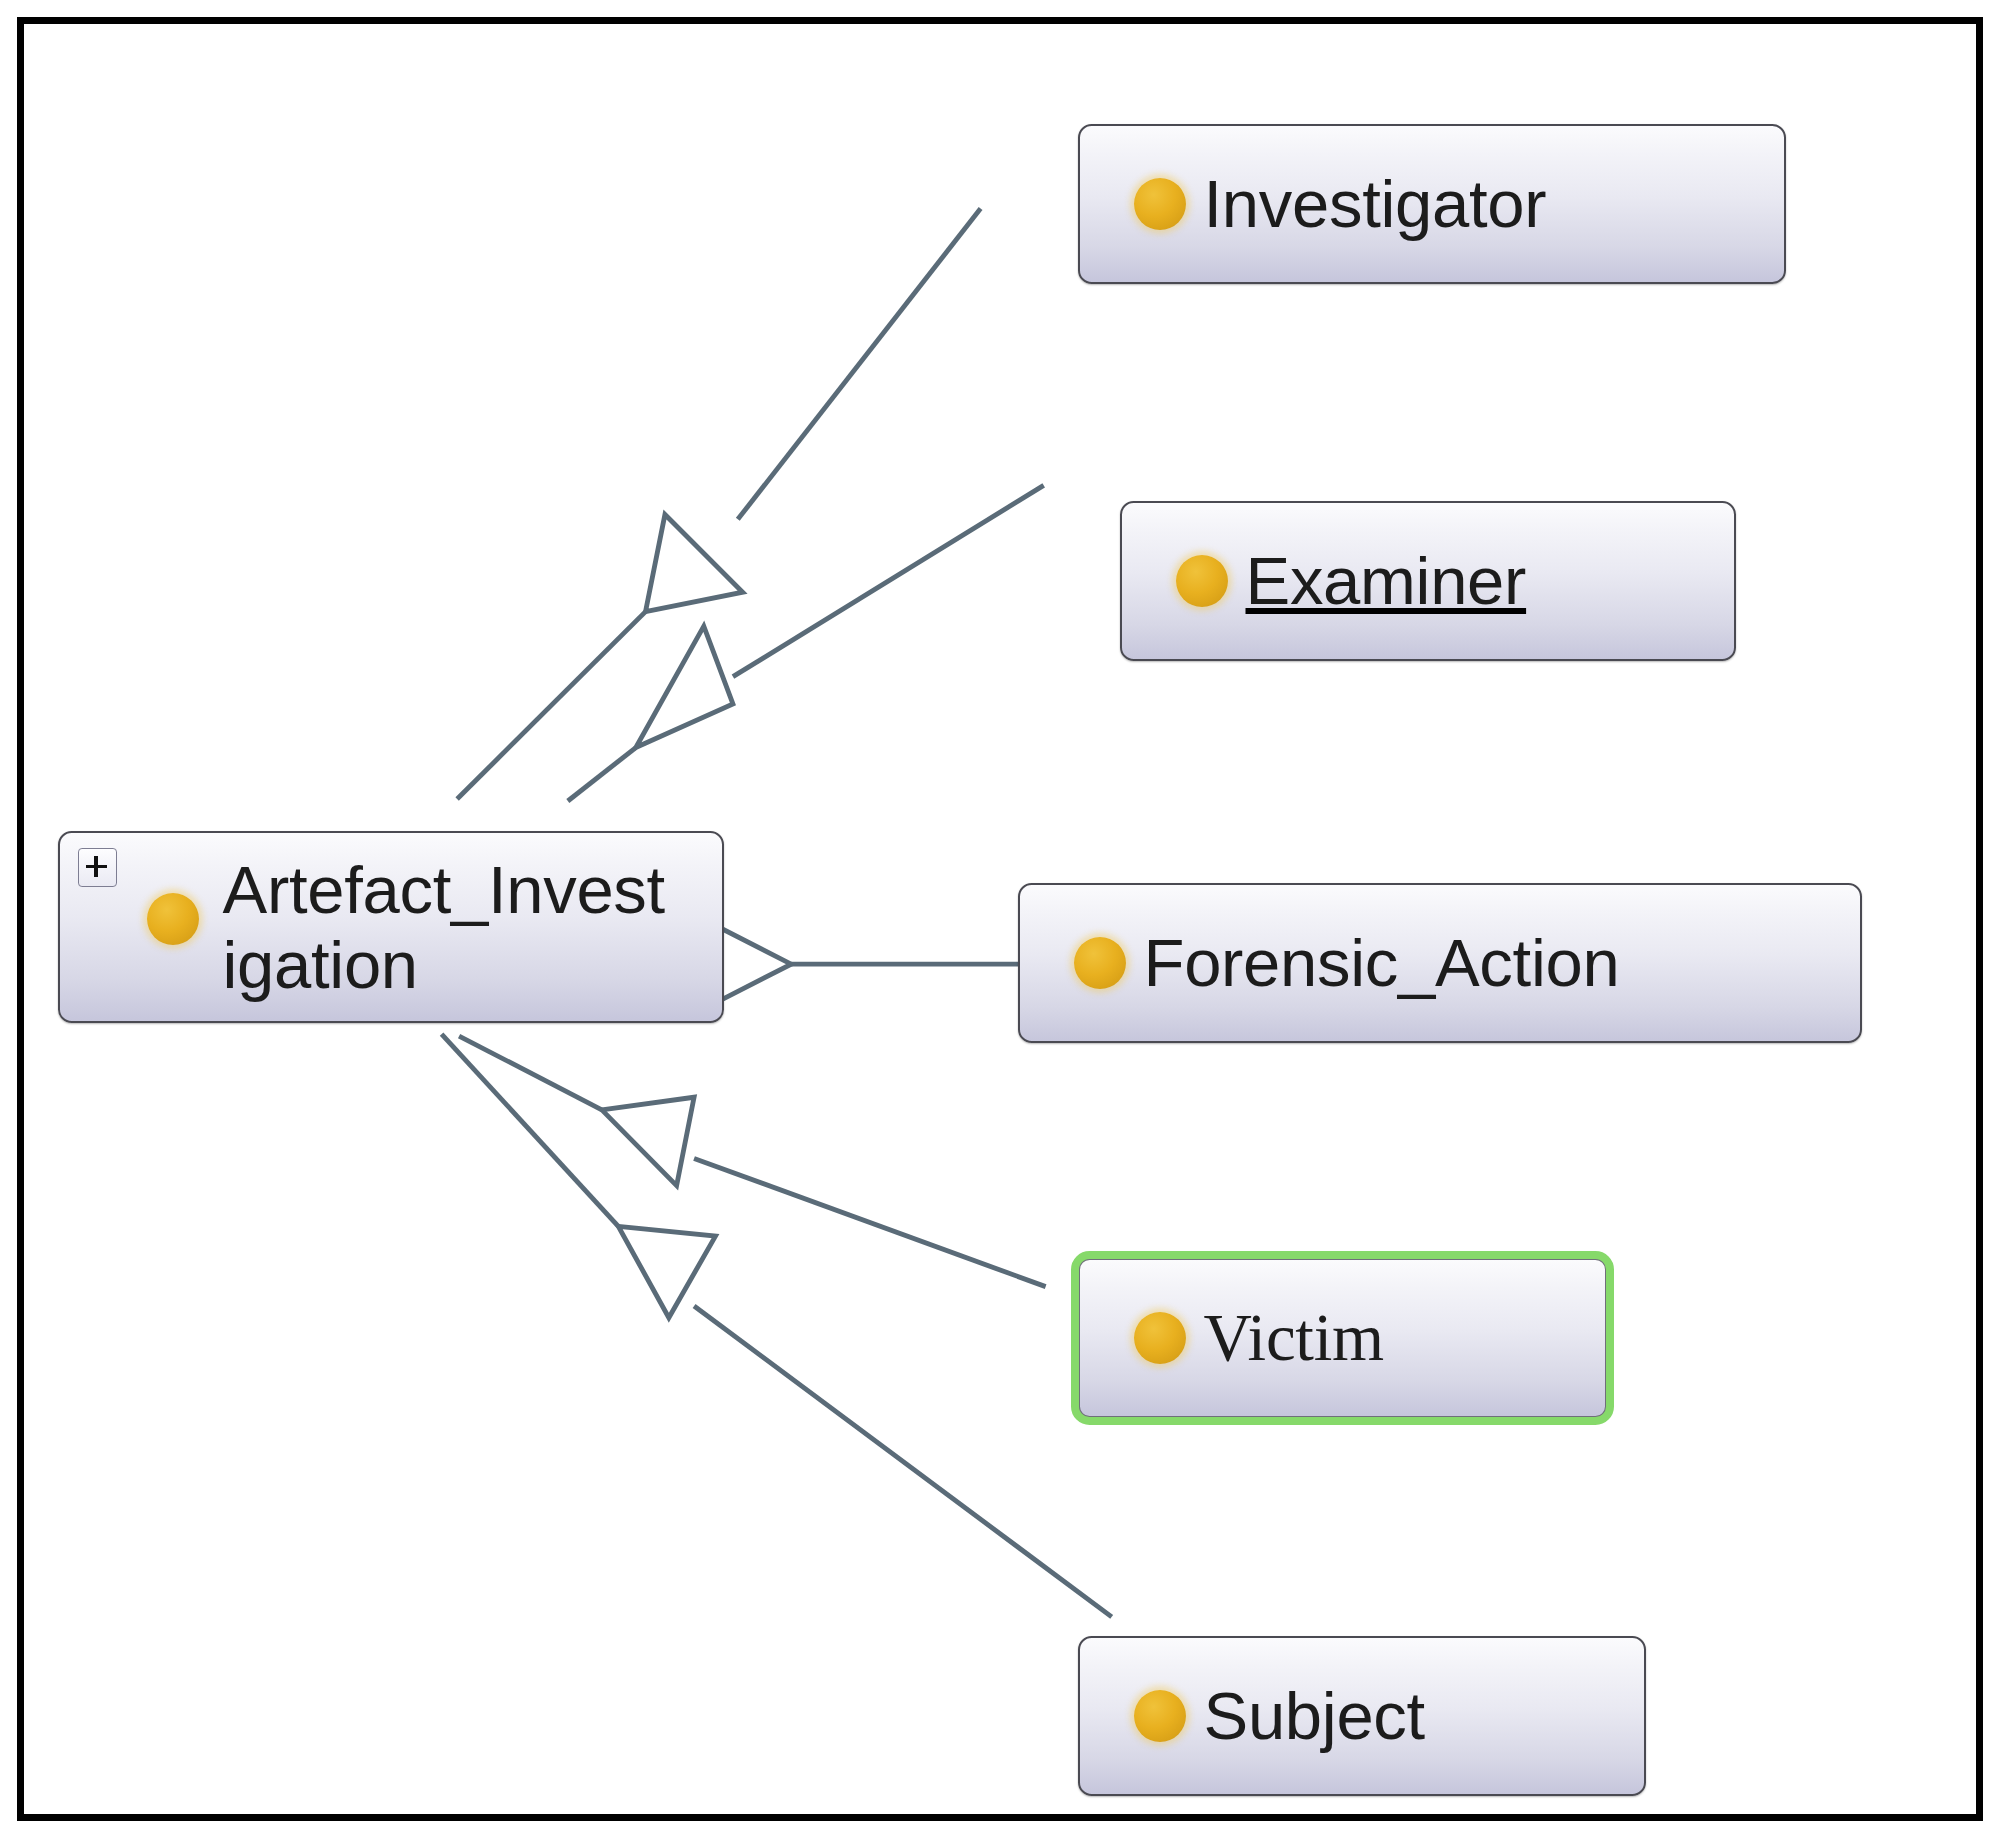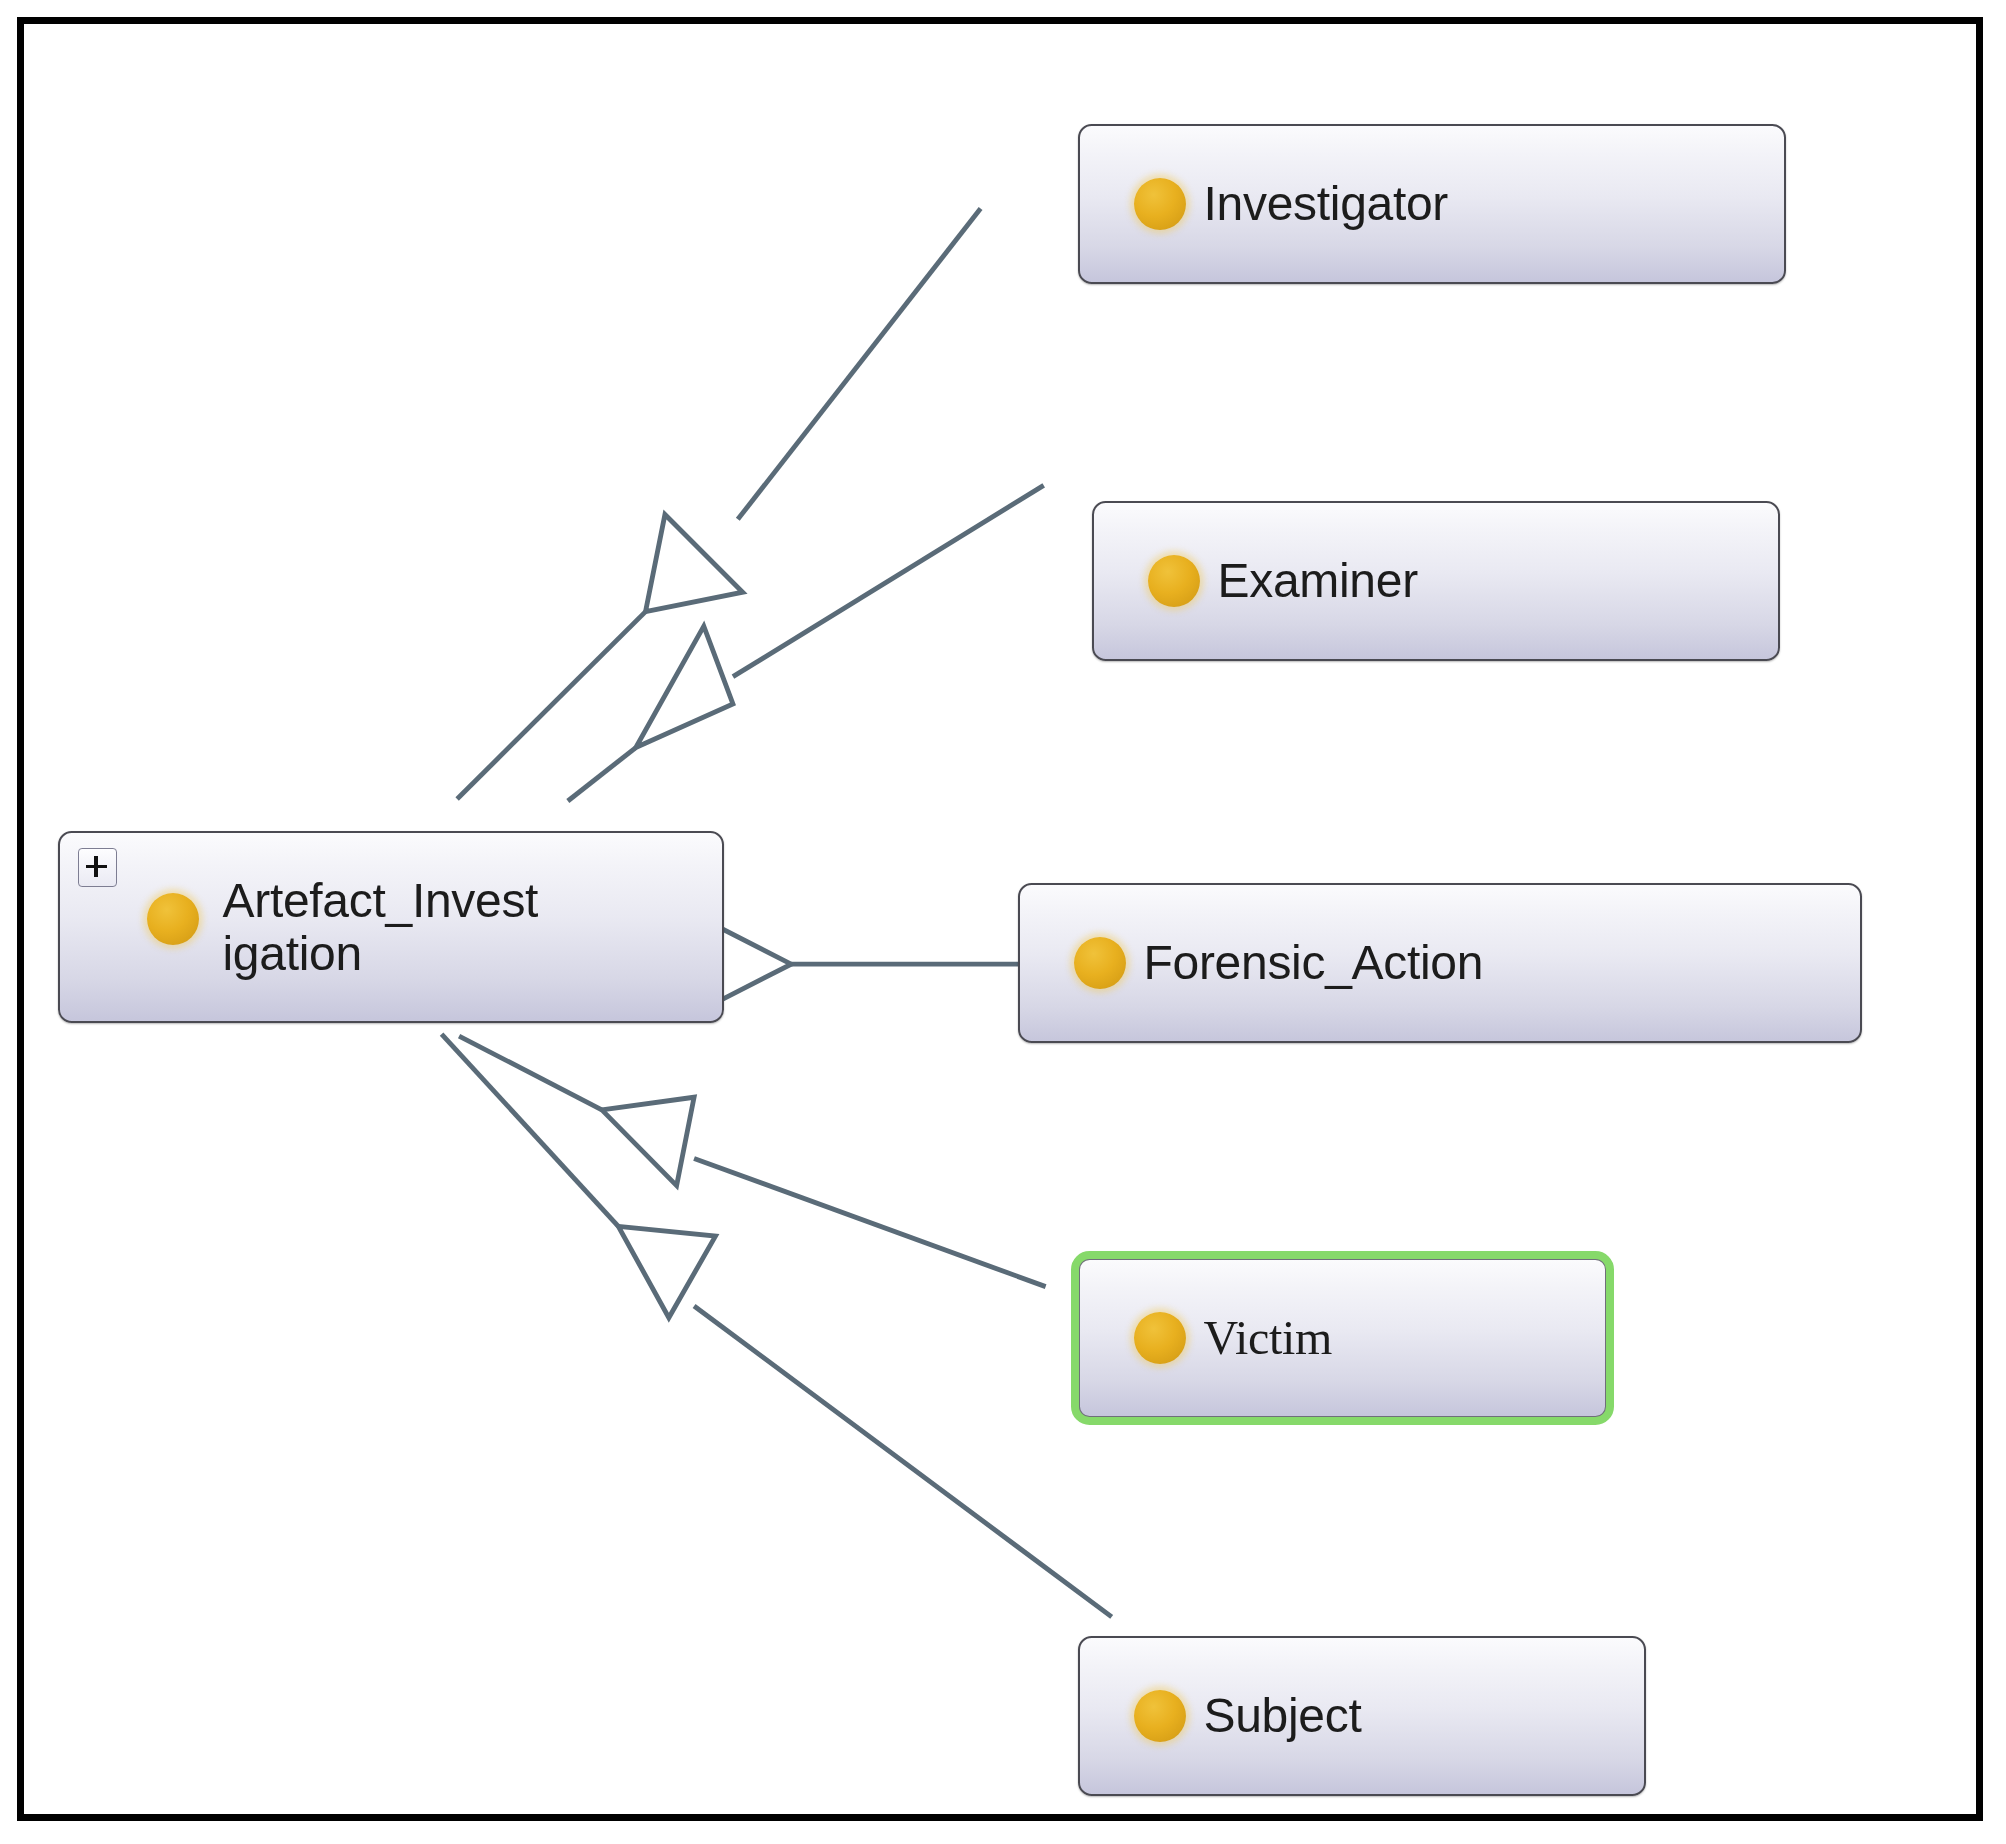--- a/index.html
+++ b/index.html
@@ -79,21 +79,21 @@
     width: 52px;
     height: 52px;
     border-radius: 50%;
     background: radial-gradient(circle at 38% 32%, #f0c23a 0%, #e8b01f 45%, #d9a117 78%, #c8920f 100%);
     box-shadow: 0 0 6.8px 3.9px rgba(240,200,80,0.42);
     flex: none;
   }
 
   .node-label {
     margin-left: 74px;
-    font-size: 48px;
+    font-size: 67px;
     line-height: 1.12;
     color: #1c1c1c;
     white-space: pre-line;
     letter-spacing: -0.3px;
   }
 
   
   #node-artefact-investigation {
     left: 34px;
     top: 807px;
@@ -137,21 +137,21 @@
   }
   .expander::after {    
     left: 15.5px;
     top: 6.8px;
     width: 3.9px;
     height: 21.3px;
   }
 
   
   #node-investigator  { left: 1054px; top: 100px;  width: 708px; height: 160px; }
-  #node-examiner      { left: 1068px; top: 477px;  width: 688px; height: 160px; }
+  #node-examiner      { left: 1096px; top: 477px;  width: 616px; height: 160px; text-decoration: underline; }
   #node-forensic-action { left: 994px; top: 859px; width: 844px; height: 160px; }
   #node-victim        { left: 1054px; top: 1234px; width: 529px; height: 160px; }
   #node-subject       { left: 1054px; top: 1612px; width: 568px; height: 160px; }
 </style>
 </head>
 <body>
 
 <div id="diagram-frame">
   <div id="diagram-canvas">
 

